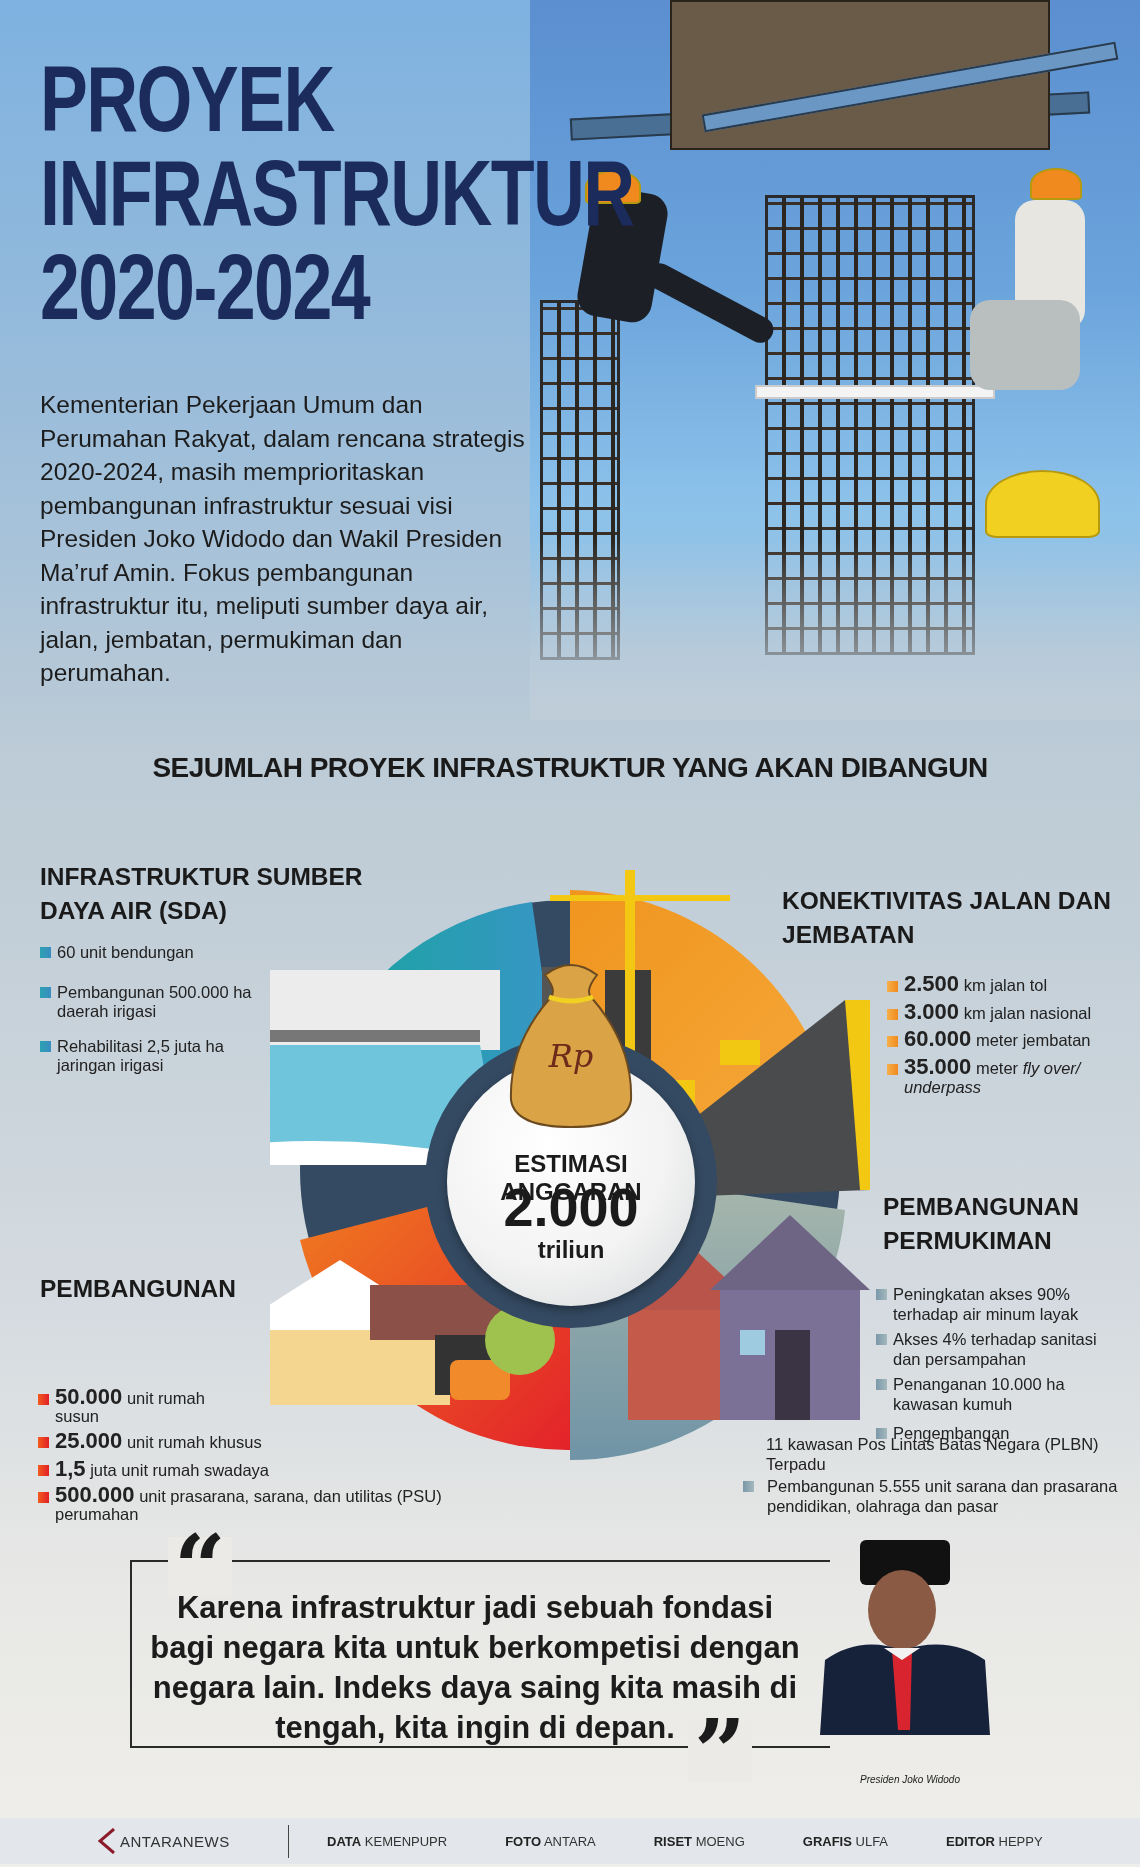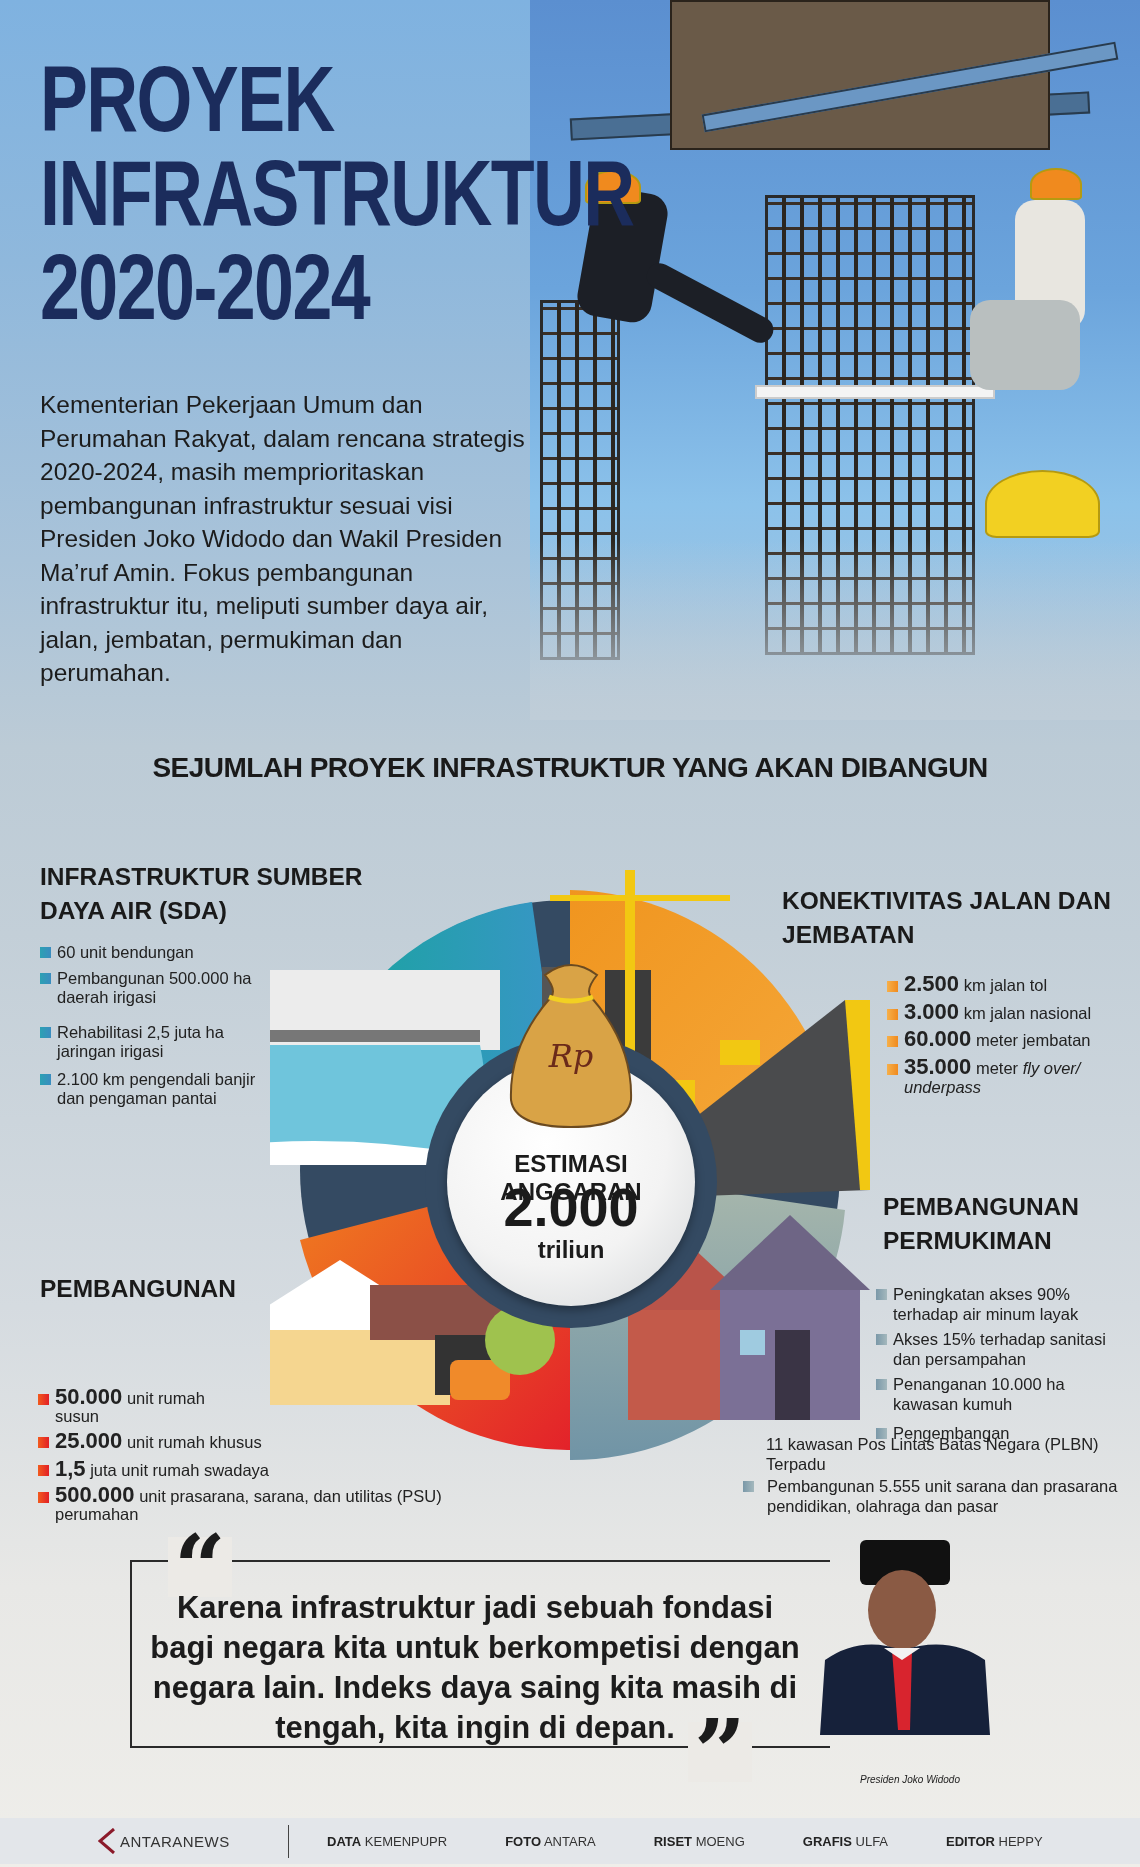--- a/index.html
+++ b/index.html
@@ -165,24 +165,23 @@
   <text x="66" y="112" text-anchor="middle" font-family="DejaVu Serif, serif" font-size="32" fill="#6b2a1a" font-style="italic">Rp</text>
 </svg>
 
 <div class="abs" style="left:40px;top:860px;width:360px">
   <div class="sechead">
     <div>INFRASTRUKTUR SUMBER</div>
     <div>DAYA AIR (SDA)</div>
   </div>
   <ul class="blist" style="margin-top:12px;width:190px">
     <li style="margin-bottom:15px"><span class="sq teal"></span></li>
-    <li style="margin-bottom:6px"><span class="sq teal"></span><span>60 unit bendungan</span></li>
+    <li style="margin-bottom:20px"><span class="sq teal"></span><span>60 unit bendungan</span></li>
     <li style="width:230px;margin-bottom:15px"><span class="sq teal"></span><span>Pembangunan 500.000 ha daerah irigasi</span></li>
     <li style="margin-bottom:8px"><span class="sq teal"></span><span>Rehabilitasi 2,5 juta ha jaringan irigasi</span></li>
-    <li style="width:230px"><span class="sq teal"></span><span>2.100 km pengendali banjir dan pengaman pantai</span></li>
   </ul>
 </div>
 
 <div class="abs" style="left:782px;top:884px;width:340px">
   <div class="sechead">
     <div>KONEKTIVITAS JALAN DAN</div>
     <div>JEMBATAN</div>
   </div>
   <ul class="blist rlist" style="margin-top:22px;margin-left:105px;width:240px">
     <li><span class="sq orange" style="top:7px"></span><span class="big">2.500</span> <span>km jalan tol</span></li>
@@ -193,21 +192,21 @@
 </div>
 
 <div class="abs" style="left:883px;top:1190px;width:250px">
   <div class="sechead">
     <div>PEMBANGUNAN</div>
     <div>PERMUKIMAN</div>
   </div>
 </div>
 <ul class="blist abs" style="left:876px;top:1285px;width:230px">
   <li style="margin-bottom:6px"><span class="sq grey"></span><span>Peningkatan akses 90% terhadap air minum layak</span></li>
-  <li style="margin-bottom:6px"><span class="sq grey"></span><span>Akses 15% terhadap sanitasi dan persampahan</span></li>
+  <li style="margin-bottom:6px"><span class="sq grey"></span><span>Akses 4% terhadap sanitasi dan persampahan</span></li>
   <li style="margin-bottom:10px"><span class="sq grey"></span><span>Penanganan 10.000 ha kawasan kumuh</span></li>
   <li style="margin-bottom:0"><span class="sq grey"></span><span>Pengembangan</span></li>
 </ul>
 <div class="abs blist" style="left:766px;top:1435px;width:350px">11 kawasan  Pos Lintas Batas Negara (PLBN) Terpadu</div>
 <ul class="blist abs" style="left:743px;top:1477px;width:380px">
   <li style="padding-left:24px"><span class="sq grey"></span><span>Pembangunan 5.555 unit sarana dan prasarana pendidikan, olahraga dan pasar</span></li>
 </ul>
 
 <div class="abs" style="left:40px;top:1272px;width:300px">
   <div class="sechead">

